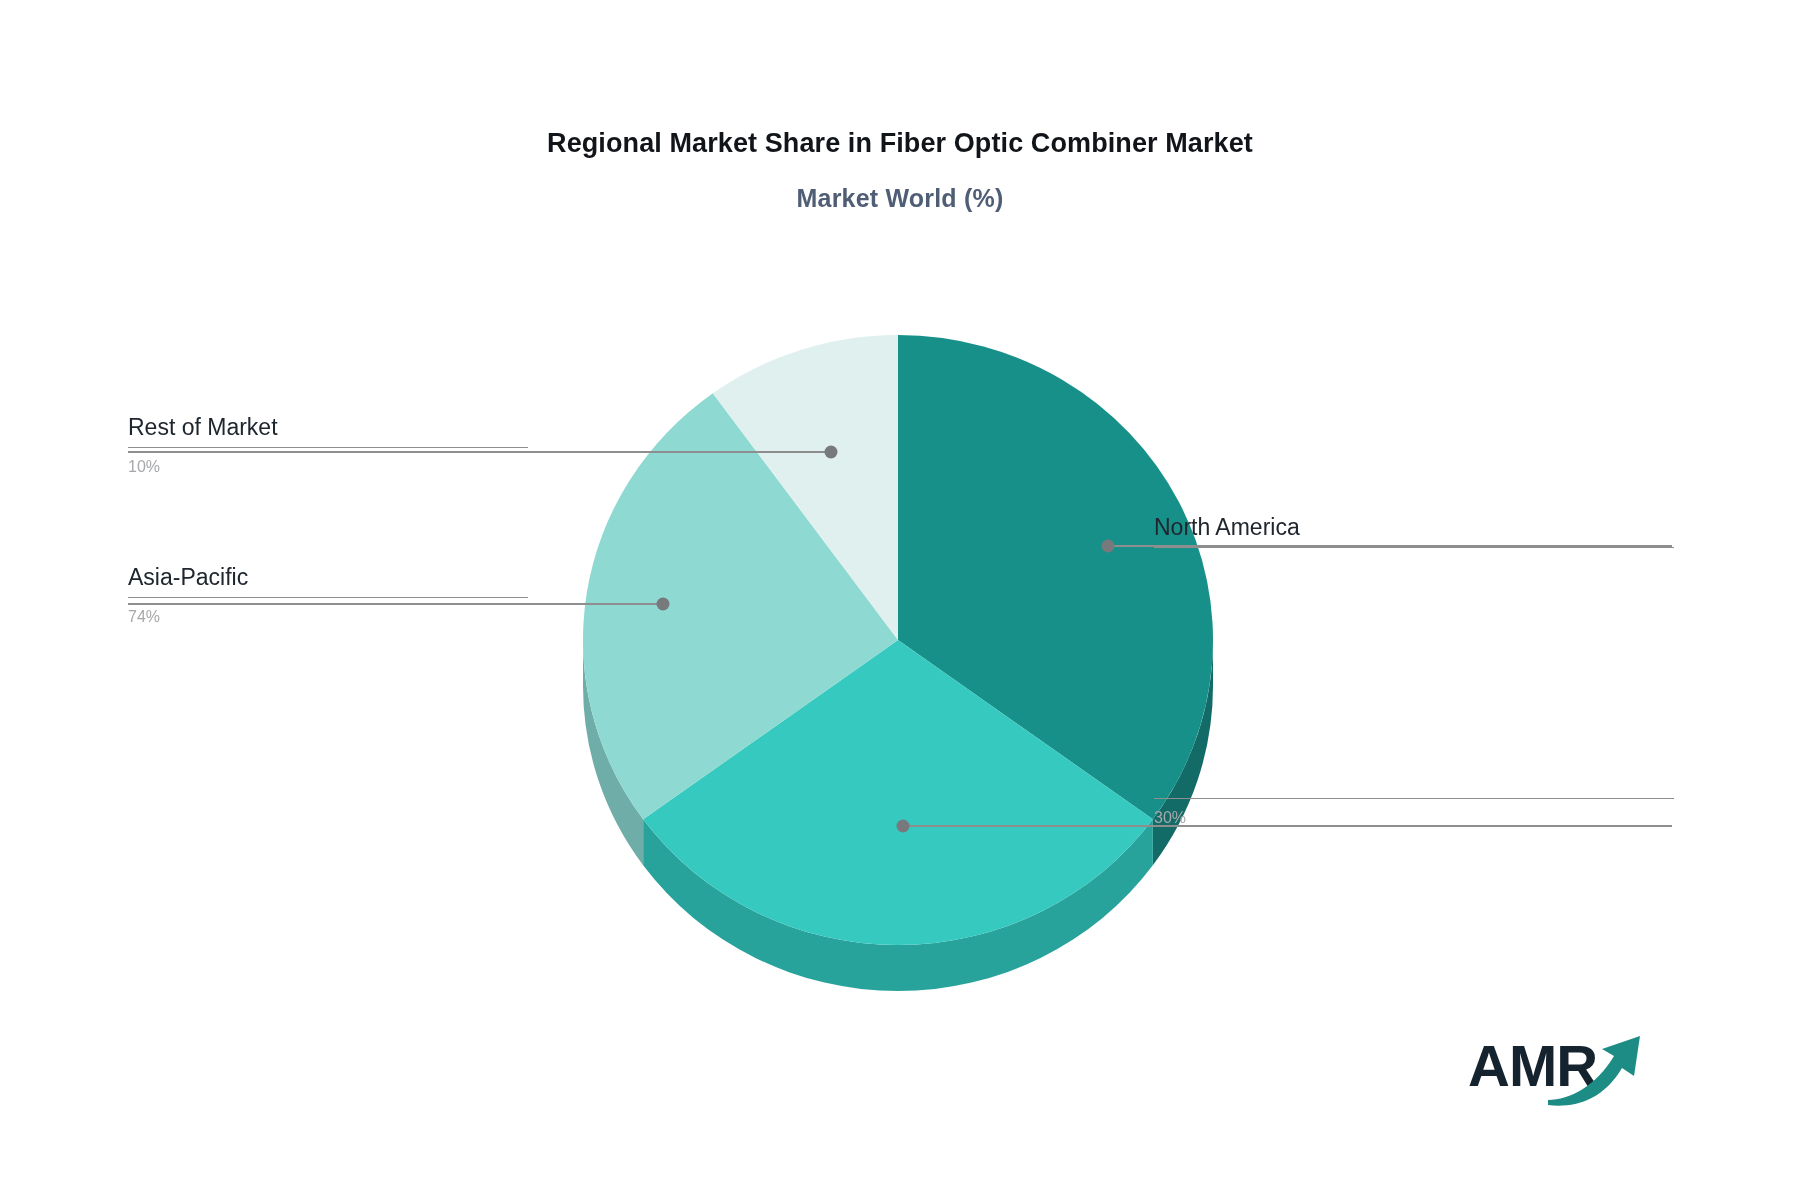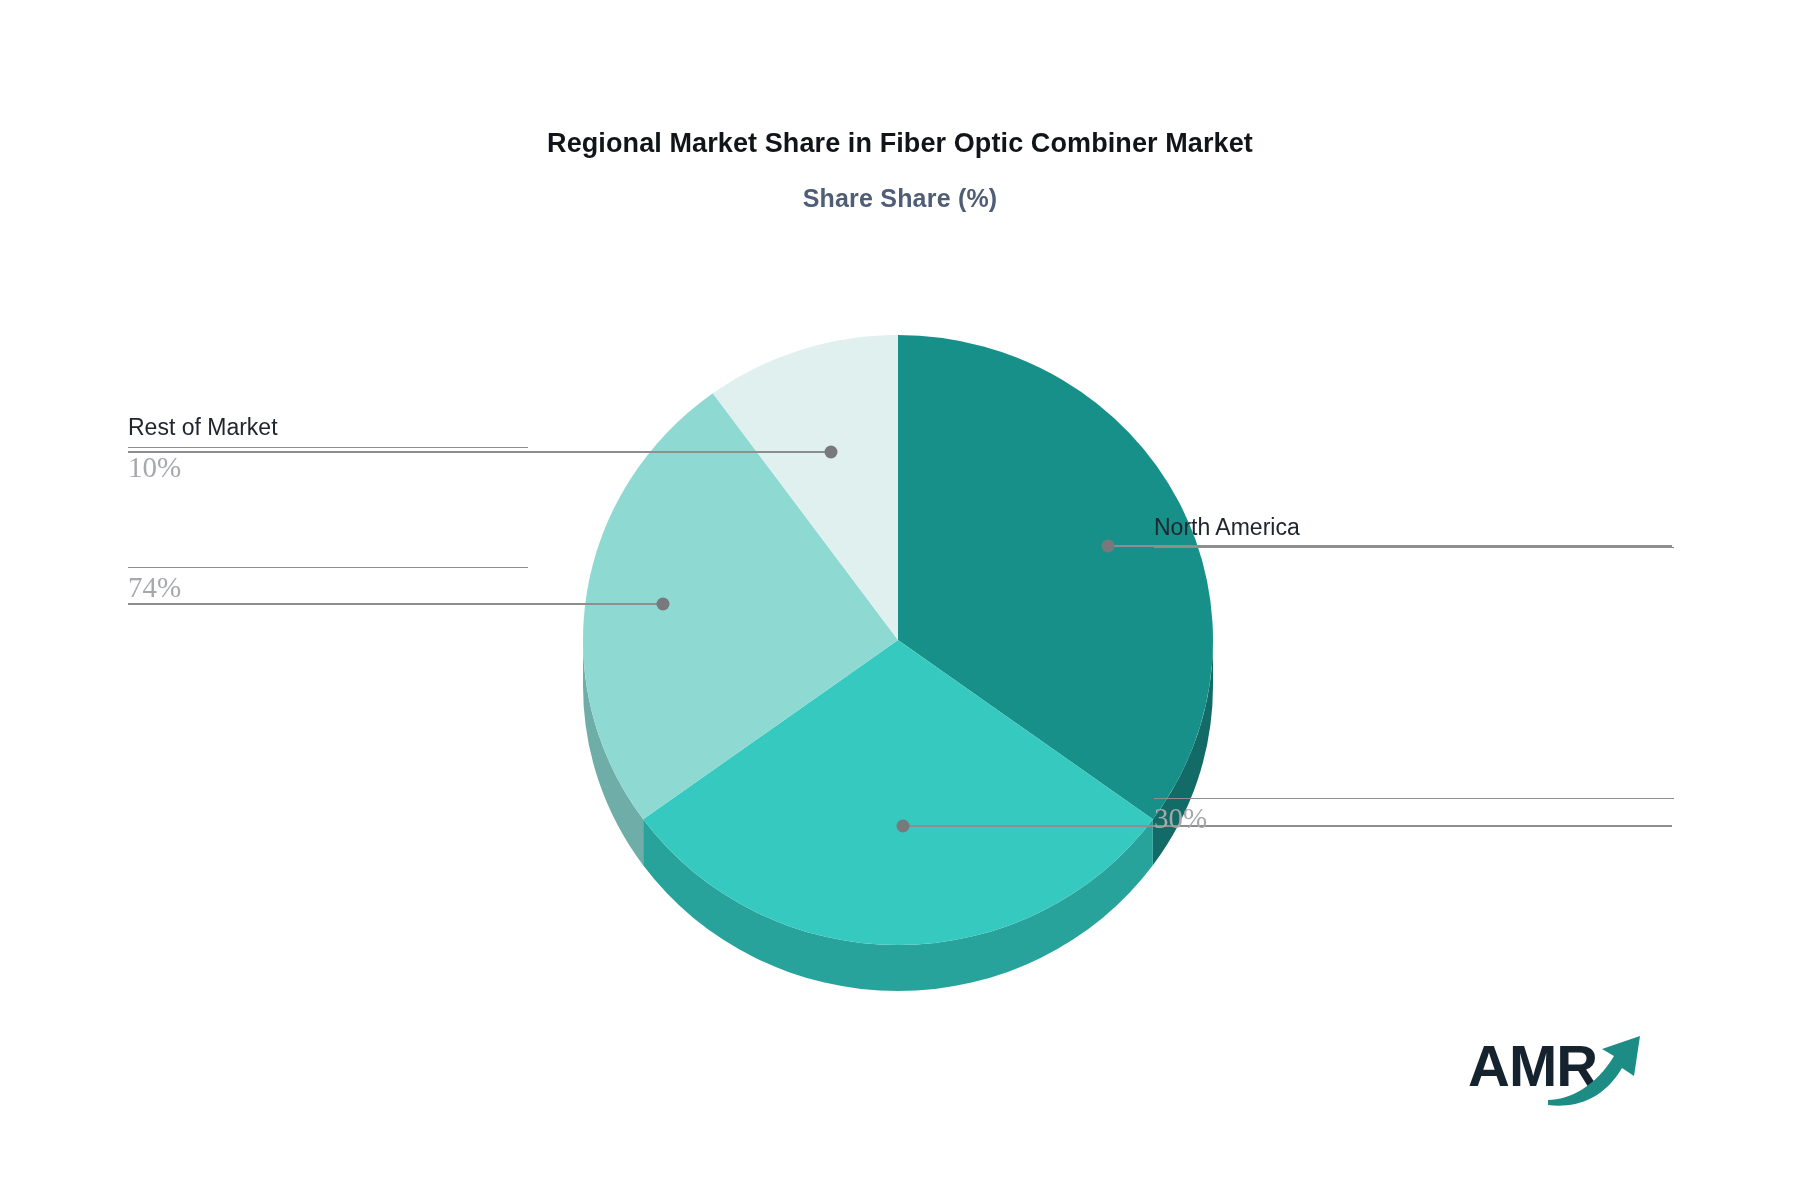--- a/index.html
+++ b/index.html
@@ -31,21 +31,21 @@
 
   
   .callout{position:absolute;}
   .callout .cl-name{
     font-size:23px;color:#20262e;white-space:nowrap;line-height:30px;
   }
   .callout .cl-rule{
     height:0;border-top:1.6px solid #8e8e8e;margin:5px 0 4px 0;
   }
   .callout .cl-val{
-    font-size:29px;color:#a6a8ab;white-space:nowrap;line-height:30px;font-family:Liberation Serif, serif;
+    font-size:16px;color:#a6a8ab;white-space:nowrap;line-height:30px;
   }
   .callout.right{text-align:left;}
   .callout.left{text-align:left;}
 
   
   #cl-north-america{left:1154px;top:512px;width:520px;}
   #cl-europe{left:1154px;top:793px;width:520px;}
   #cl-rest-of-world{left:128px;top:412px;width:400px;}
   #cl-asia-pacific{left:128px;top:562px;width:400px;}
 
@@ -60,21 +60,21 @@
     font-family:"Liberation Sans", sans-serif;
   }
   #amr-logo svg{position:absolute;left:76px;top:8px;}
 </style>
 </head>
 <body>
 
 <div id="stage">
 
   <div class="chart-title">Regional Market Share in Fiber Optic Combiner Market</div>
-  <div class="chart-subtitle">Share Share (%)</div>
+  <div class="chart-subtitle">Market World (%)</div>
 
   <svg class="pie-svg" viewBox="0 0 1800 1196">
     <defs>
       <clipPath id="clip-lower-half">
         <rect x="480" y="640" width="840" height="360"></rect>
       </clipPath>
     </defs>
 
     <g>
         <path d="M 1213,640 A 315,305 0 0 1 1152.8403532281086,819.2745019492043 L 1152.8403532281086,865.2745019492043 A 315,305 0 0 0 1213,686 Z" fill="#126b67"></path>
@@ -123,20 +123,21 @@
     <div class="cl-val">30%</div>
   </div>
 
   <div class="callout left" id="cl-rest-of-world">
     <div class="cl-name">Rest of Market</div>
     <div class="cl-rule"></div>
     <div class="cl-val">10%</div>
   </div>
 
   <div class="callout left" id="cl-asia-pacific">
+    <div class="cl-name">Asia-Pacific</div>
     <div class="cl-rule"></div>
     <div class="cl-val">74%</div>
   </div>
 
   <div id="amr-logo">
     <div class="amr-text">AMR</div>
     <svg width="104" height="76" viewBox="0 0 104 76">
       <path d="M4 70 C 26 70, 52 56, 70 26 L 58 19 L 96 6 L 90 46 L 78 38 C 58 72, 28 78, 4 75 Z" fill="#1d8c85"></path>
     </svg>
   </div>

